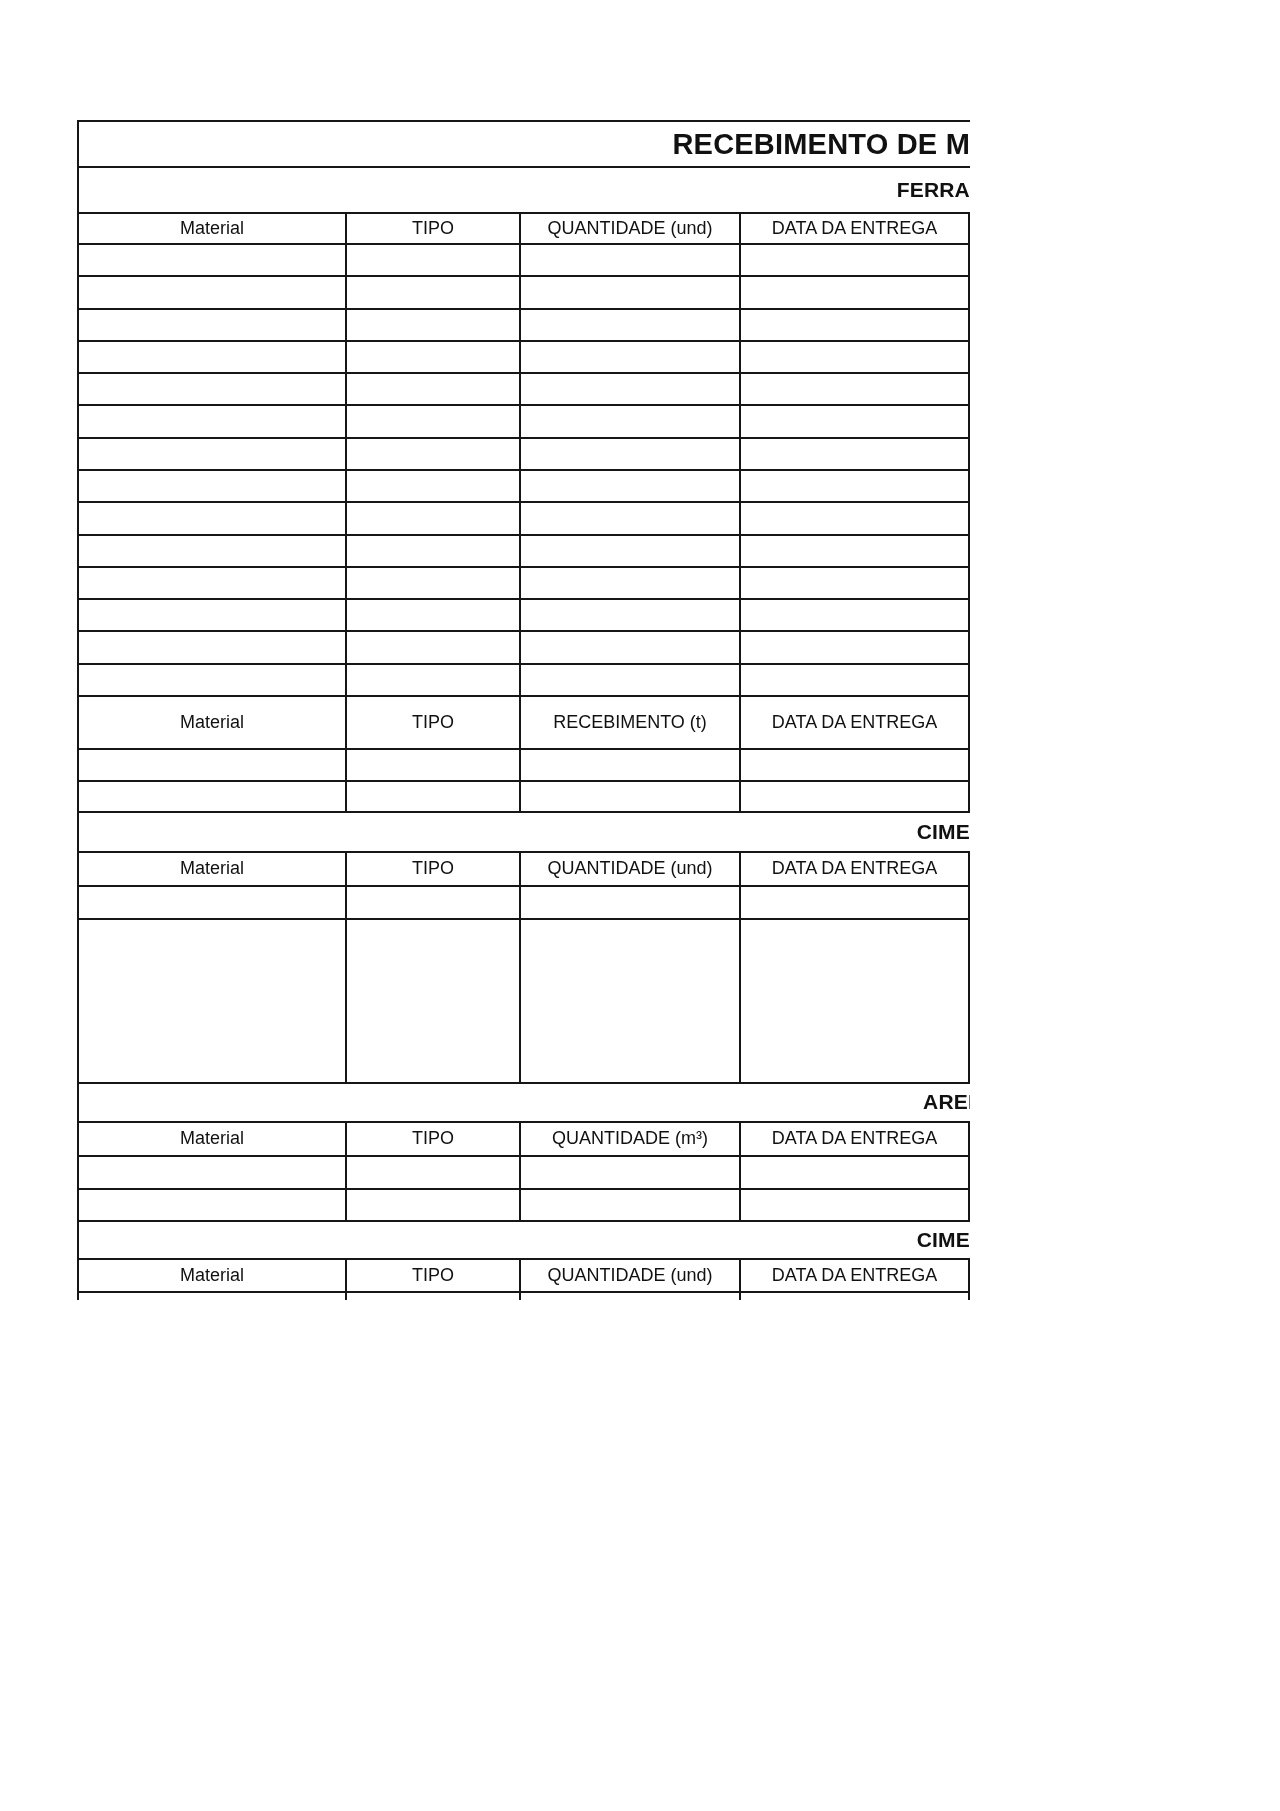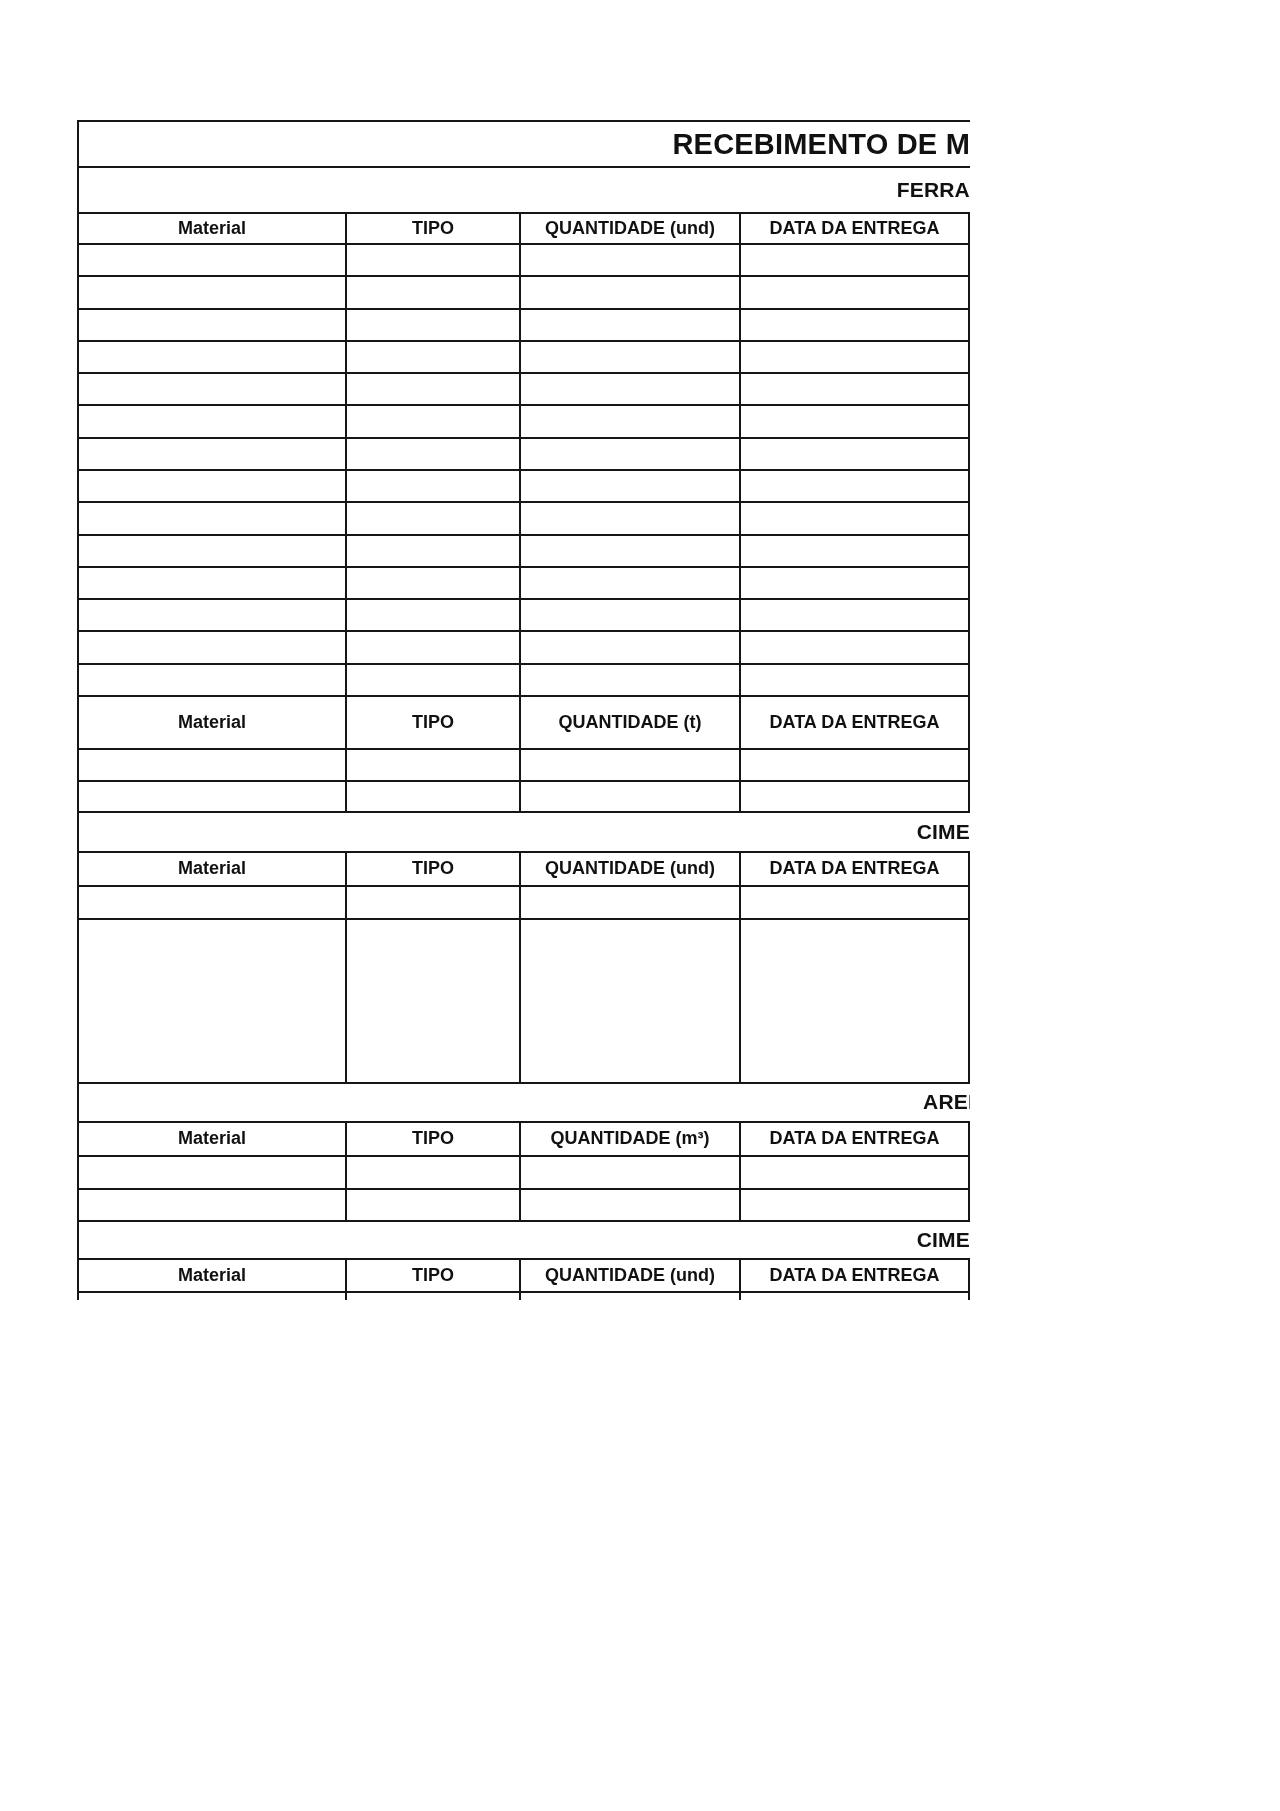--- a/index.html
+++ b/index.html
@@ -38,21 +38,21 @@
   .section-band{
     display:flex;align-items:center;justify-content:flex-end;
     font-size:21px;font-weight:700;white-space:nowrap;letter-spacing:.2px;
   }
   .grid-row{display:grid;grid-template-columns:268px 174px 220px 1fr;}
   .cell{
     border-right:2px solid var(--line);
     display:flex;align-items:center;justify-content:center;
     overflow:hidden;white-space:nowrap;
   }
-  .header-row .cell{font-size:18px;font-weight:700;}
+  .header-row .cell{font-size:18px;font-weight:400;}
   .data-row .cell{font-size:16px;}
 </style>
 </head>
 <body>
 
 <div class="sheet">
   <div class="clip" id="table-clip">
       <div class="band title-band" style="height: 46px;">
         <span>RECEBIMENTO DE M</span>
       </div>
@@ -145,21 +145,21 @@
       </div>
       <div class="band grid-row data-row" style="height: 32.2857px;">
         <div class="cell"></div>
         <div class="cell"></div>
         <div class="cell"></div>
         <div class="cell"></div>
       </div>
       <div class="band grid-row header-row" style="height: 53px;">
         <div class="cell">Material</div>
         <div class="cell">TIPO</div>
-        <div class="cell">QUANTIDADE (t)</div>
+        <div class="cell">RECEBIMENTO (t)</div>
         <div class="cell">DATA DA ENTREGA</div>
       </div>
       <div class="band grid-row data-row" style="height: 32px;">
         <div class="cell"></div>
         <div class="cell"></div>
         <div class="cell"></div>
         <div class="cell"></div>
       </div>
       <div class="band grid-row data-row" style="height: 31px;">
         <div class="cell"></div>

